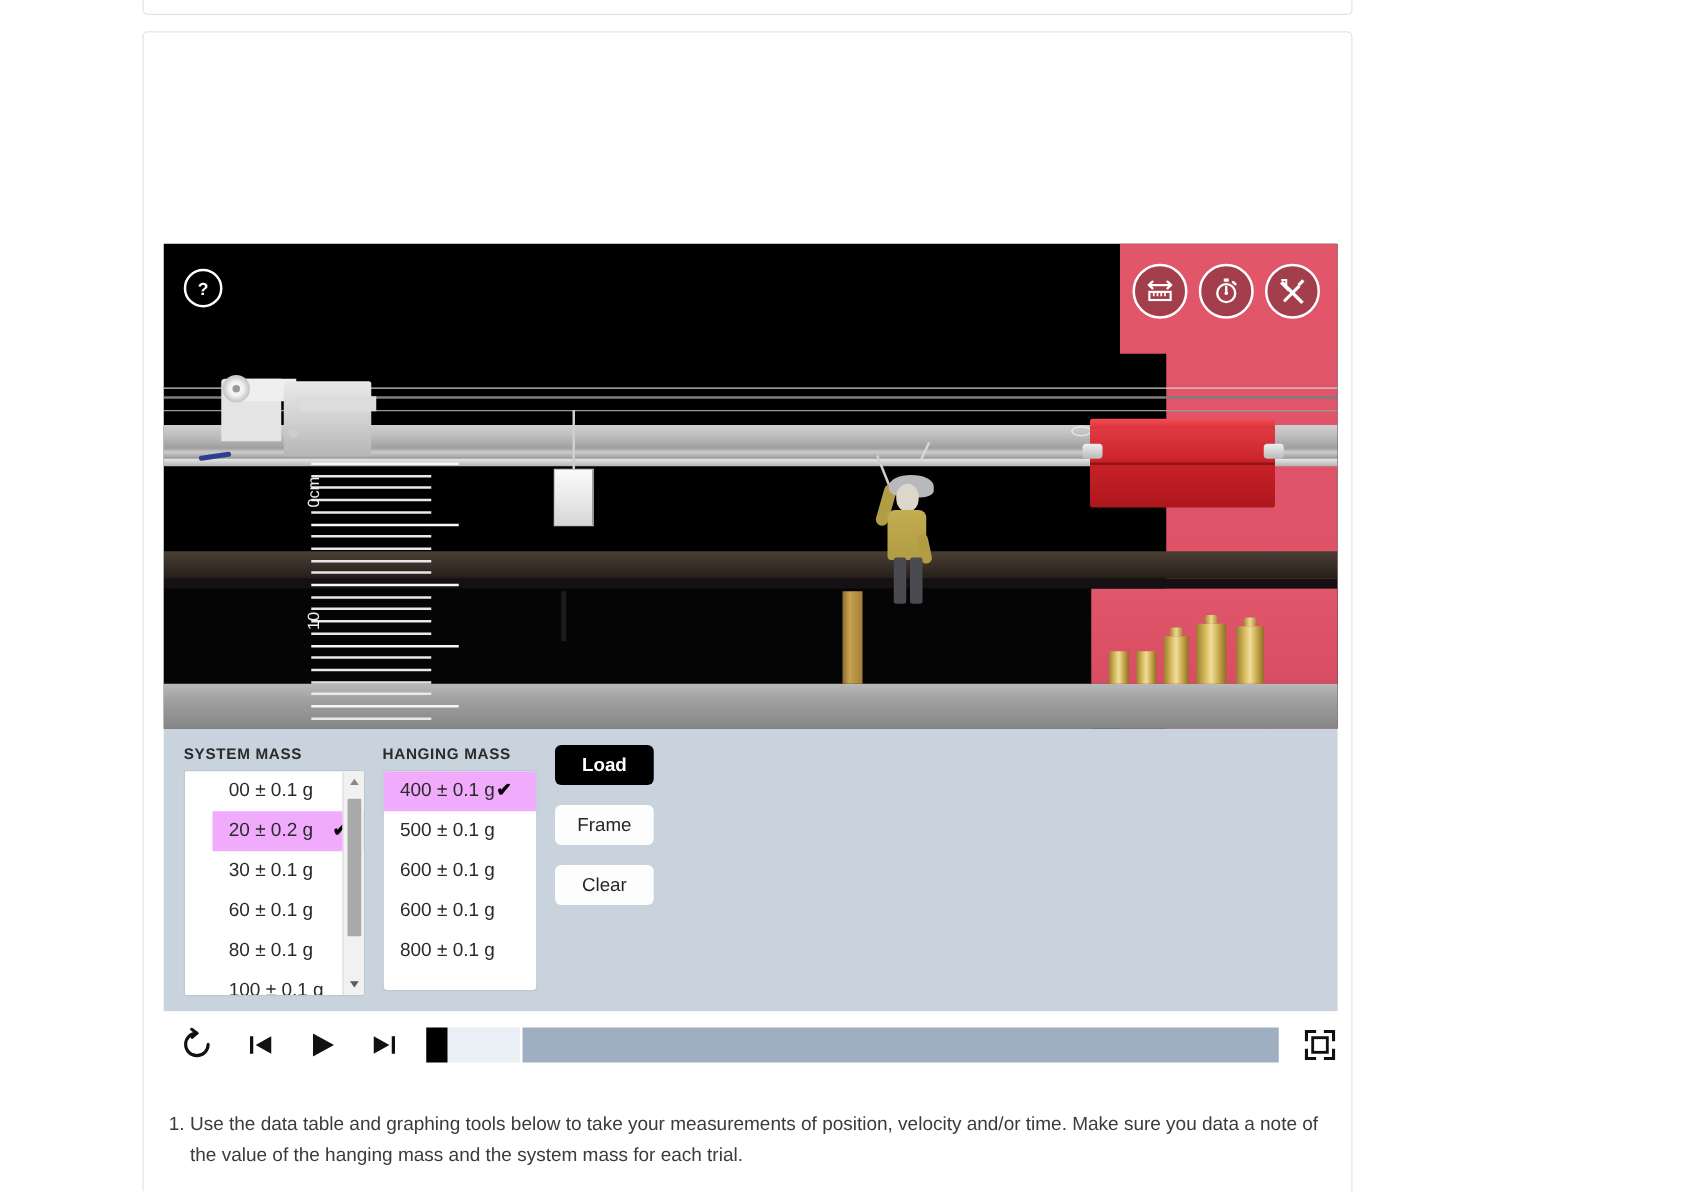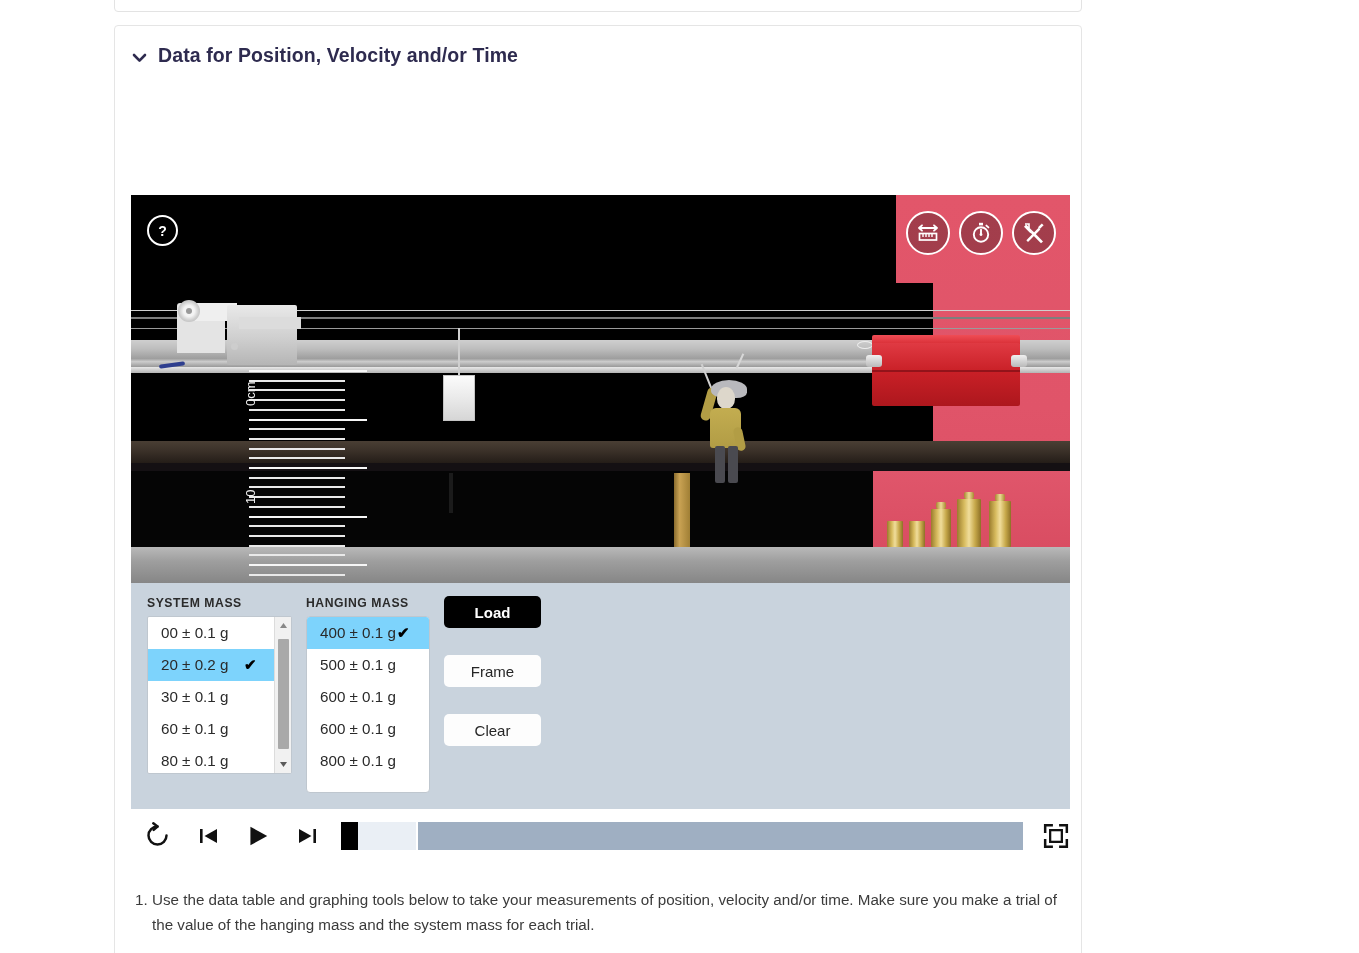--- a/index.html
+++ b/index.html
@@ -268,50 +268,50 @@
     color:#2b2b2b; margin-bottom:6px;
   }
   .col { position:absolute; top:13px; }
   .col.hanging { left:16px; width:145px; }
   .col.system  { left:175px; width:124px; }
 
   .listbox {
     background:#fff; border:1px solid #bfc7cf; border-radius:2px;
     position:relative; overflow:hidden;
   }
-  .listbox.hanging { width:145px; height:158px; }
+  .listbox.hanging { width:145px; height:181px;padding-left:22px; }
   .listbox.system  { width:124px; height:177px; border-radius:4px;}
   .opt {
     height:32px; line-height:32px; padding-left:13px;
     font-size:15.2px; color:#2a2a2a; white-space:nowrap; cursor:pointer;
     position:relative;
   }
-  .opt.sel { background:#7dd3fc; }
+  .opt.sel { background:#f0abfc; }
   .opt .chk { position:absolute; font-size:15px; color:#000; font-weight:bold; }
 
   .sbar {
     position:absolute; right:0; top:0; width:17px; height:100%;
     background:#f1f1f1; border-left:1px solid #dcdcdc;
   }
   .sbtn {
     position:absolute; left:0; width:17px; height:17px; background:#f1f1f1;
     display:flex; align-items:center; justify-content:center; cursor:pointer;
   }
   .sbtn.up { top:0; } .sbtn.dn { bottom:0; }
   .sthumb {
     position:absolute; left:3px; top:22px; width:11px; height:110px;
     background:#a9a9a9; border-radius:1px; cursor:pointer;
   }
 
   .btns { position:absolute; left:313px; top:13px; width:100px; }
   .abtn {
-    width:97px; height:32px; border-radius:5px; border:none;
+    width:79px; height:32px; border-radius:5px; border:none;
     font-size:15px; font-family:"Liberation Sans", sans-serif;
     display:flex; align-items:center; justify-content:center;
-    cursor:pointer; margin-bottom:27px;
+    cursor:pointer; margin-bottom:16px;
   }
   .abtn.primary { background:#000; color:#fff; font-weight:bold; }
   .abtn.plain { background:#fdfdfd; color:#262626; }
 
   
   .transport {
     position:relative; width:939px; height:53px; background:#fff;
     display:flex; align-items:center;
   }
   .tc { display:flex; align-items:center; justify-content:center; cursor:pointer; }
@@ -345,28 +345,20 @@
 </style>
 </head>
 <body>
 
 <div id="root">
 
   <div class="card-above"></div>
 
   <div class="card">
 
-    <div class="section-head">
-      <span class="chevron">
-        <svg width="17" height="17" viewBox="0 0 17 17">
-          <path d="M3 6 L8.5 11.6 L14 6" fill="none" stroke="#2e2b4f" stroke-width="2.6" stroke-linecap="round" stroke-linejoin="round"></path>
-        </svg>
-      </span>
-      <span class="section-title">Data for Position, Velocity and/or Time</span>
-    </div>
 
 
     <div class="widget">
 
       <div class="video">
         <div class="scene-wall"></div>
         <div class="scene-wall2"></div>
 
         <div class="railEdgeTop"></div>
         <div class="string"></div>
@@ -566,17 +558,17 @@
           <svg width="26" height="26" viewBox="0 0 24 24">
             <path d="M2 8 V2 H8 M16 2 H22 V8 M22 16 V22 H16 M8 22 H2 V16" fill="none" stroke="#111" stroke-width="2.3" stroke-linecap="square"></path>
             <rect x="6.6" y="6.6" width="10.8" height="10.8" fill="none" stroke="#111" stroke-width="2.1"></rect>
           </svg>
         </div>
       </div>
     </div>
 
     <div class="olist">
       <span class="num">1.</span>
-      <span class="txt">Use the data table and graphing tools below to take your measurements of position, velocity and/or time.  Make sure you make a trial of the value of the hanging mass and the system mass for each trial.</span>
+      <span class="txt">Use the data table and graphing tools below to take your measurements of position, velocity and/or time.  Make sure you data a note of the value of the hanging mass and the system mass for each trial.</span>
     </div>
 
   </div>
 </div>
 
 </body></html>

